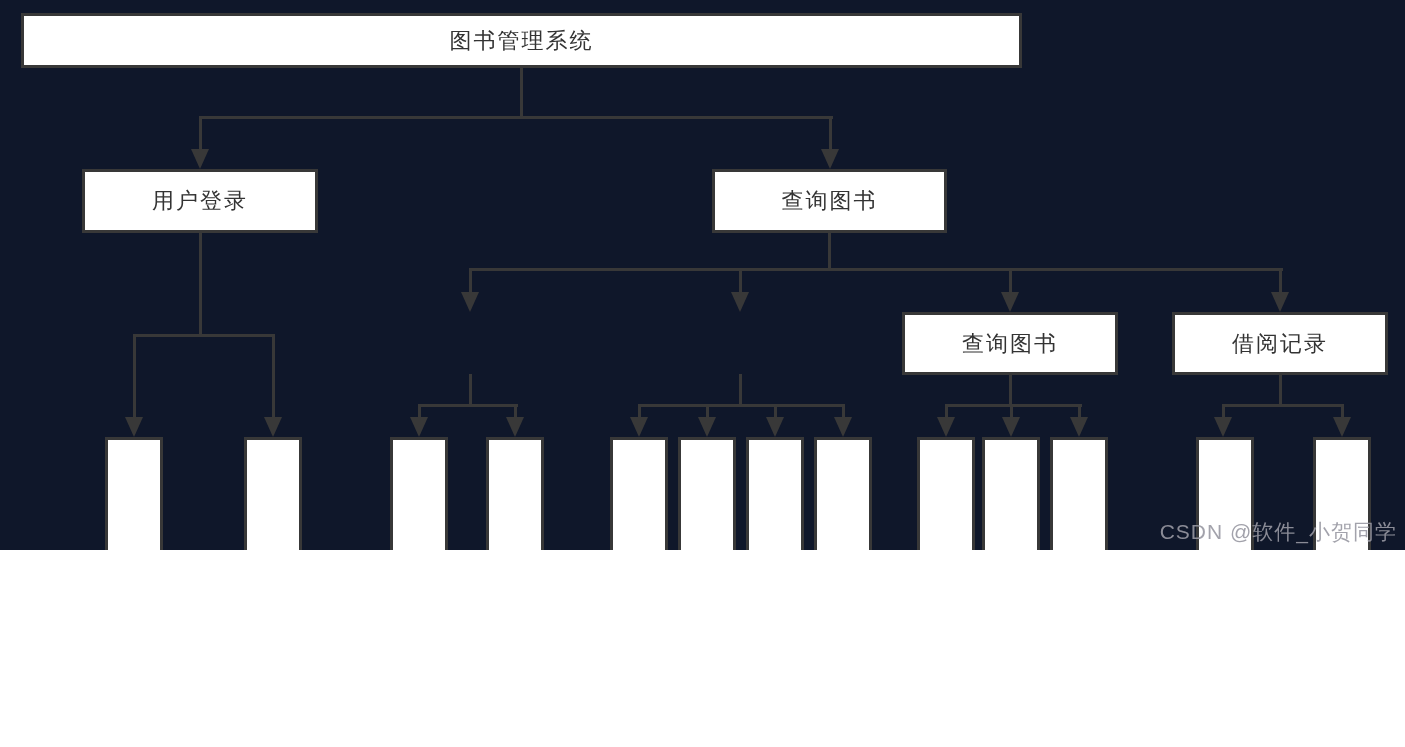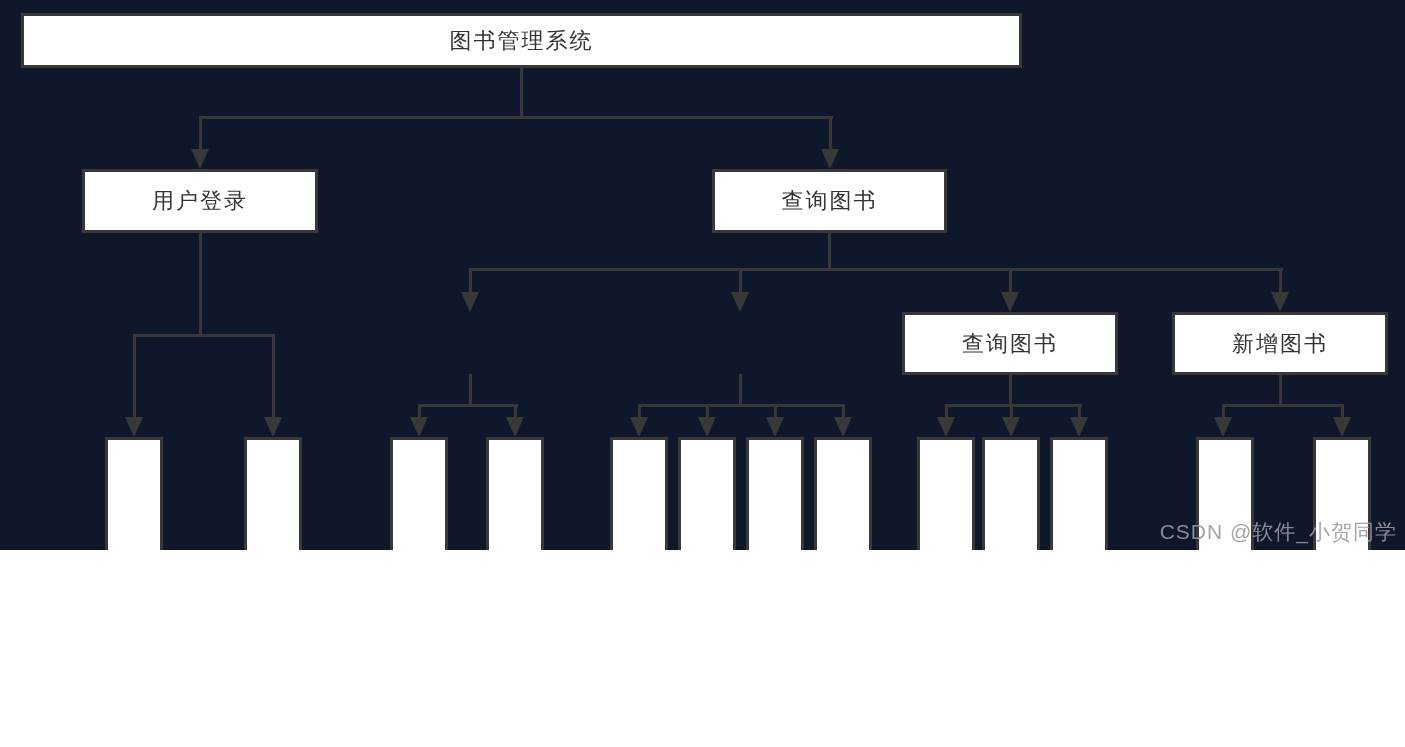--- a/index.html
+++ b/index.html
@@ -138,21 +138,21 @@
     <span>用户登录</span>
   </div>
   <div class="box" style="left:712px;top:169px;width:235px;height:64px">
     <span>查询图书</span>
   </div>
 
   <div class="box" style="left:902px;top:312px;width:216px;height:63px">
     <span>查询图书</span>
   </div>
   <div class="box" style="left:1172px;top:312px;width:216px;height:63px">
-    <span>新增图书</span>
+    <span>借阅记录</span>
   </div>
 
   <div class="vbox" style="left:105px">
     <span class="vtext">用户登录</span>
   </div>
   <div class="vbox" style="left:244px">
     <span class="vtext">注销登录</span>
   </div>
 
   <div class="vbox" style="left:390px">

